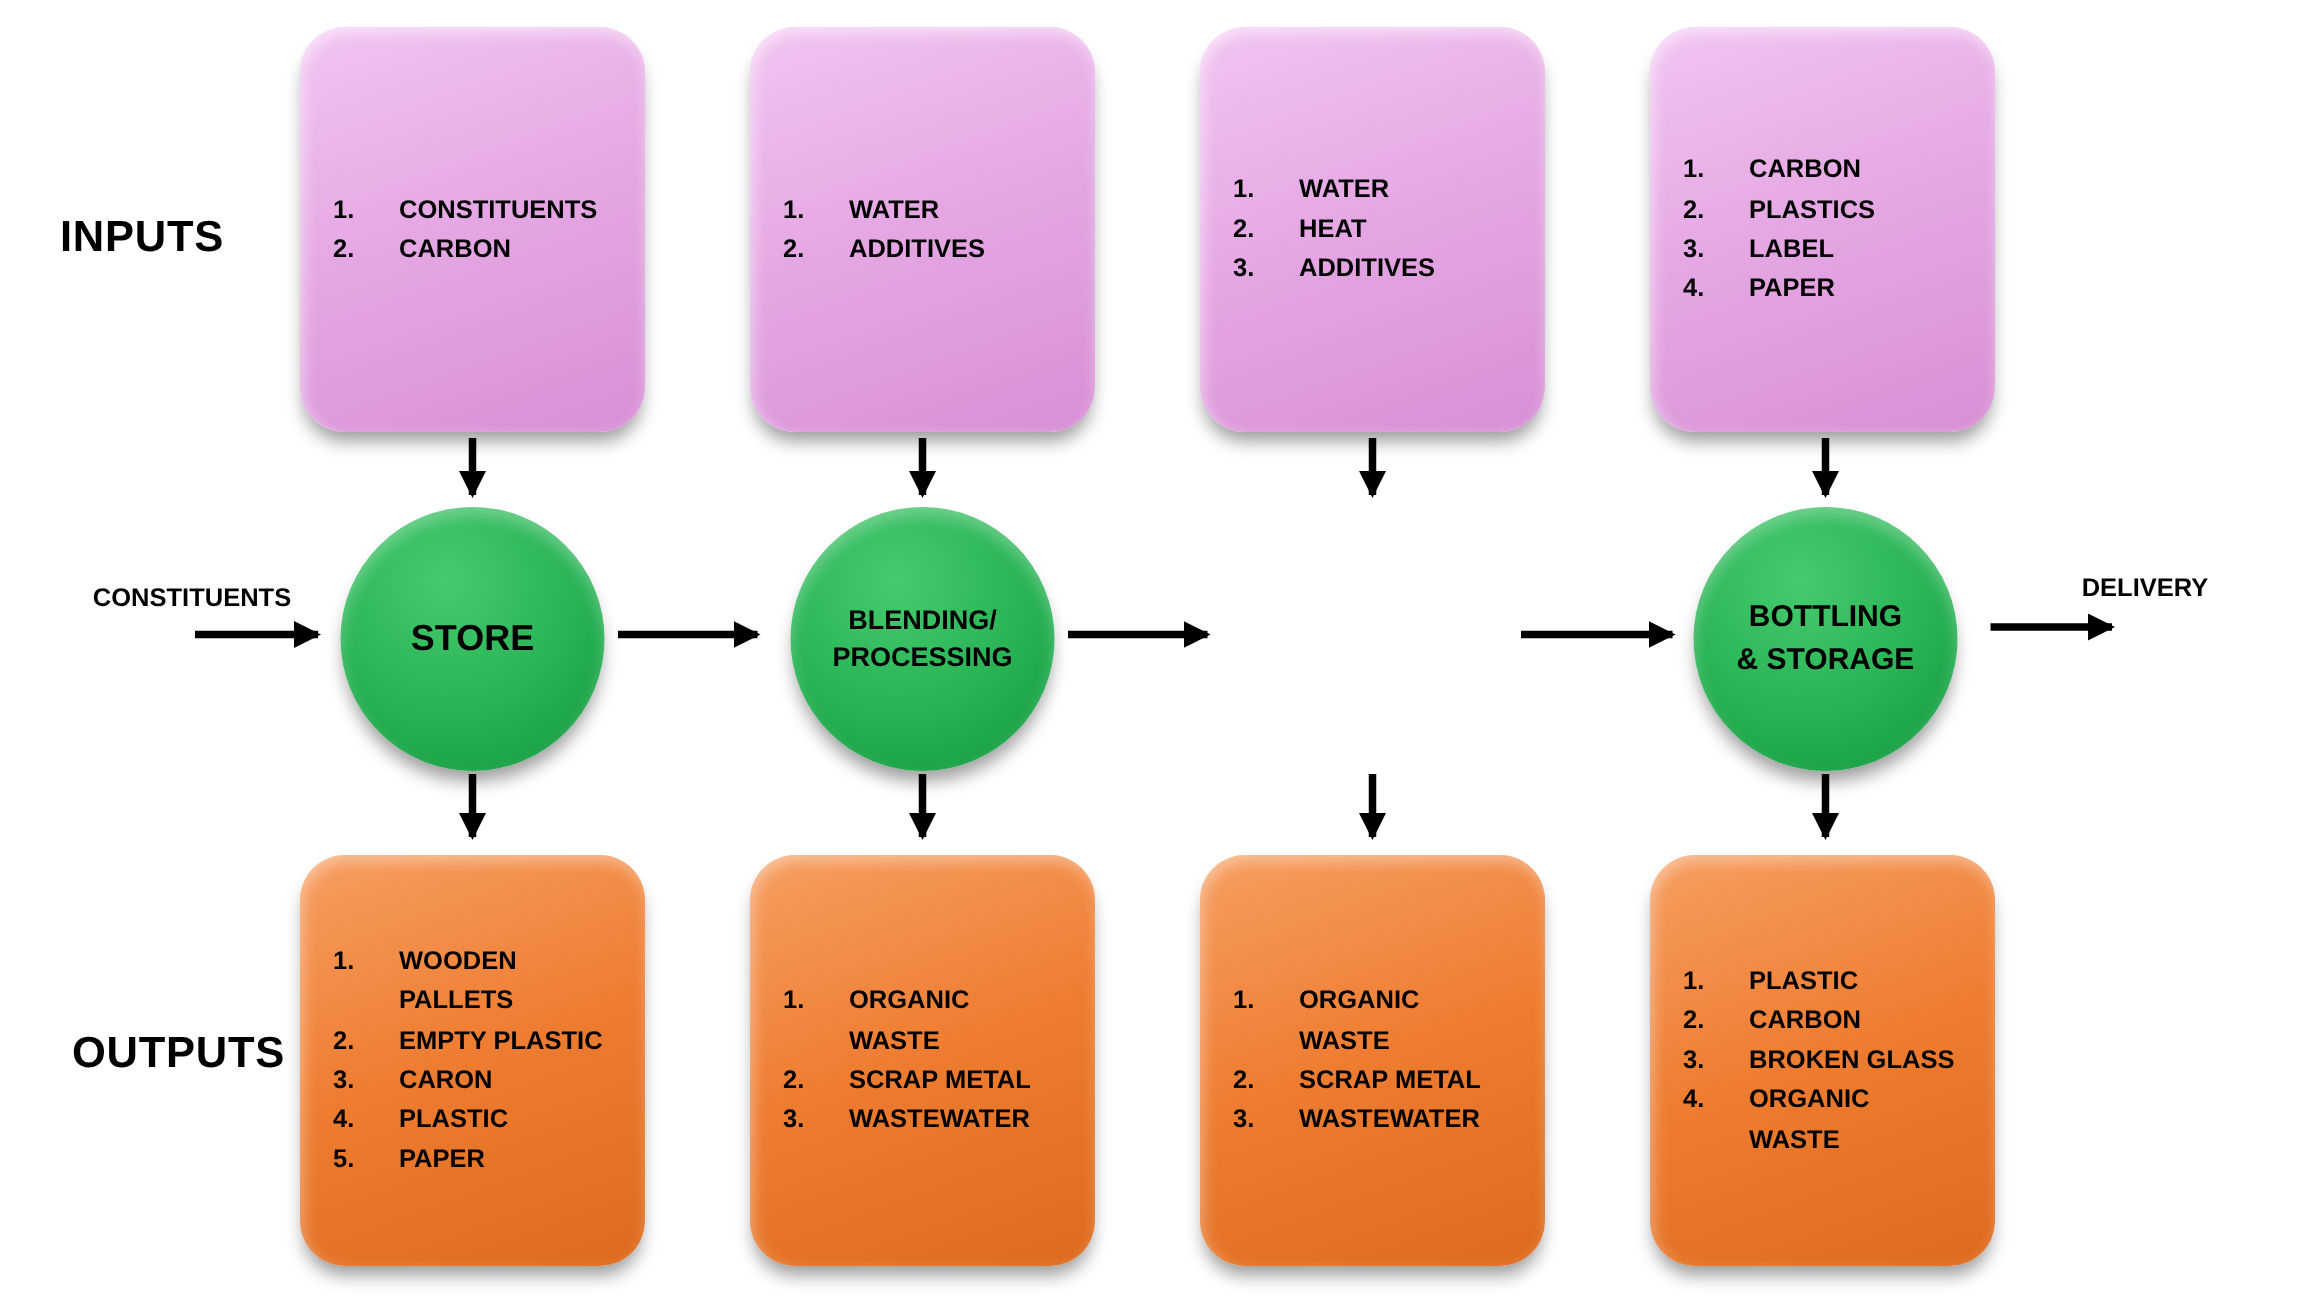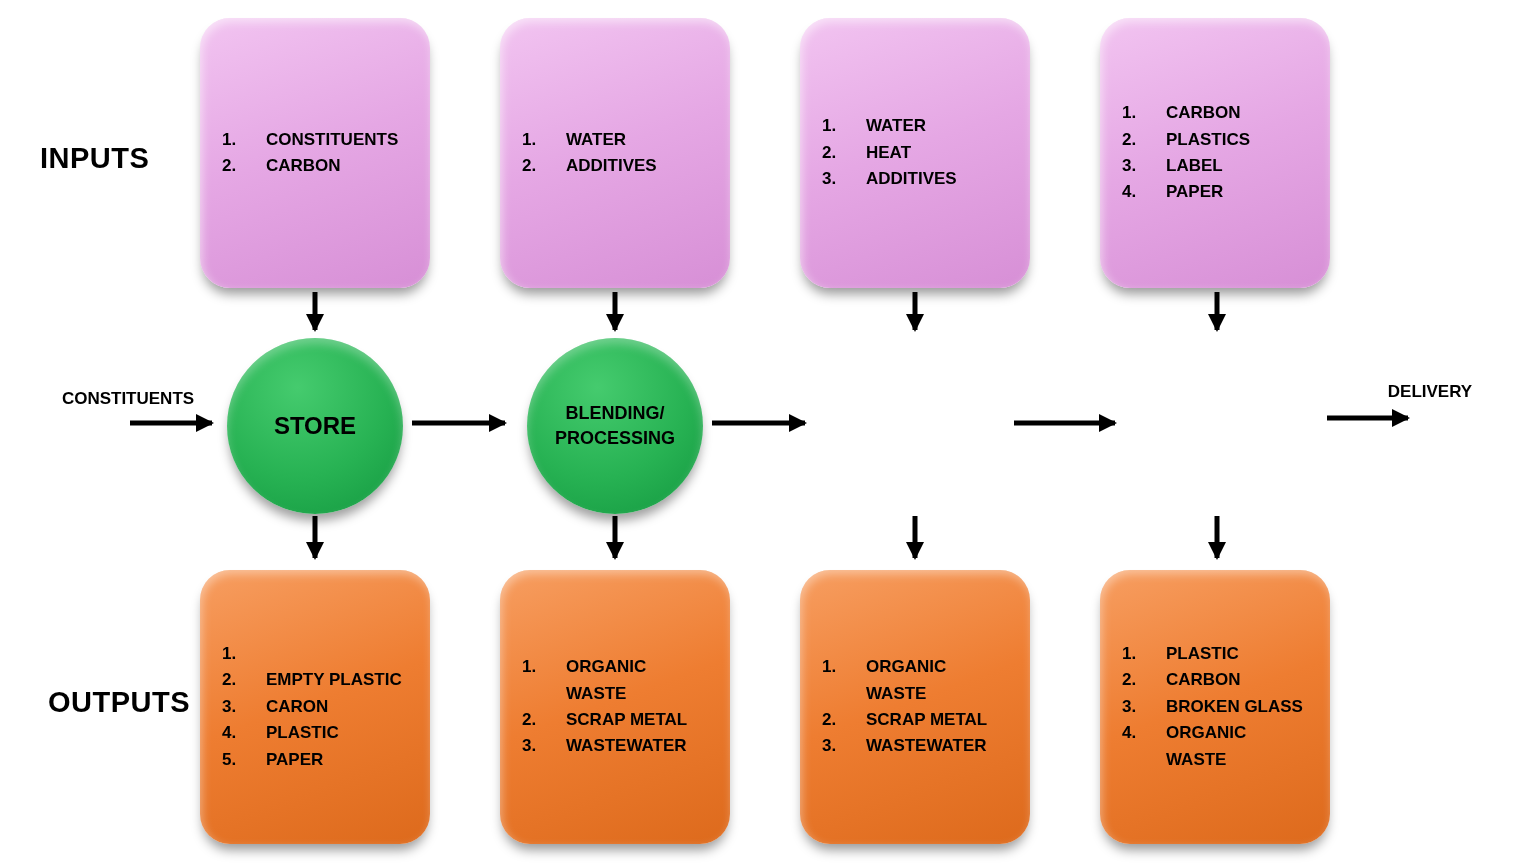--- a/index.html
+++ b/index.html
@@ -208,25 +208,33 @@
     <div class="lines">
       <span>BLENDING/</span>
       <span>PROCESSING</span>
     </div>
   </div>
   <div id="circle-store" class="circle">
     <div class="lines">
       <span>STORE</span>
     </div>
   </div>
+  <div id="circle-bottling" class="circle">
+    <div class="lines">
+      <span>BOTTLING</span>
+      <span>&amp; STORAGE</span>
+    </div>
+  </div>
 
   <div class="box output-box col1">
     <ul class="num-list">
       <li>
           <span class="li-num">1.</span>
+          <span class="li-text">WOODEN
+PALLETS</span>
         </li>
       <li>
           <span class="li-num">2.</span>
           <span class="li-text">EMPTY PLASTIC</span>
         </li>
       <li>
           <span class="li-num">3.</span>
           <span class="li-text">CARON</span>
         </li>
       <li>

